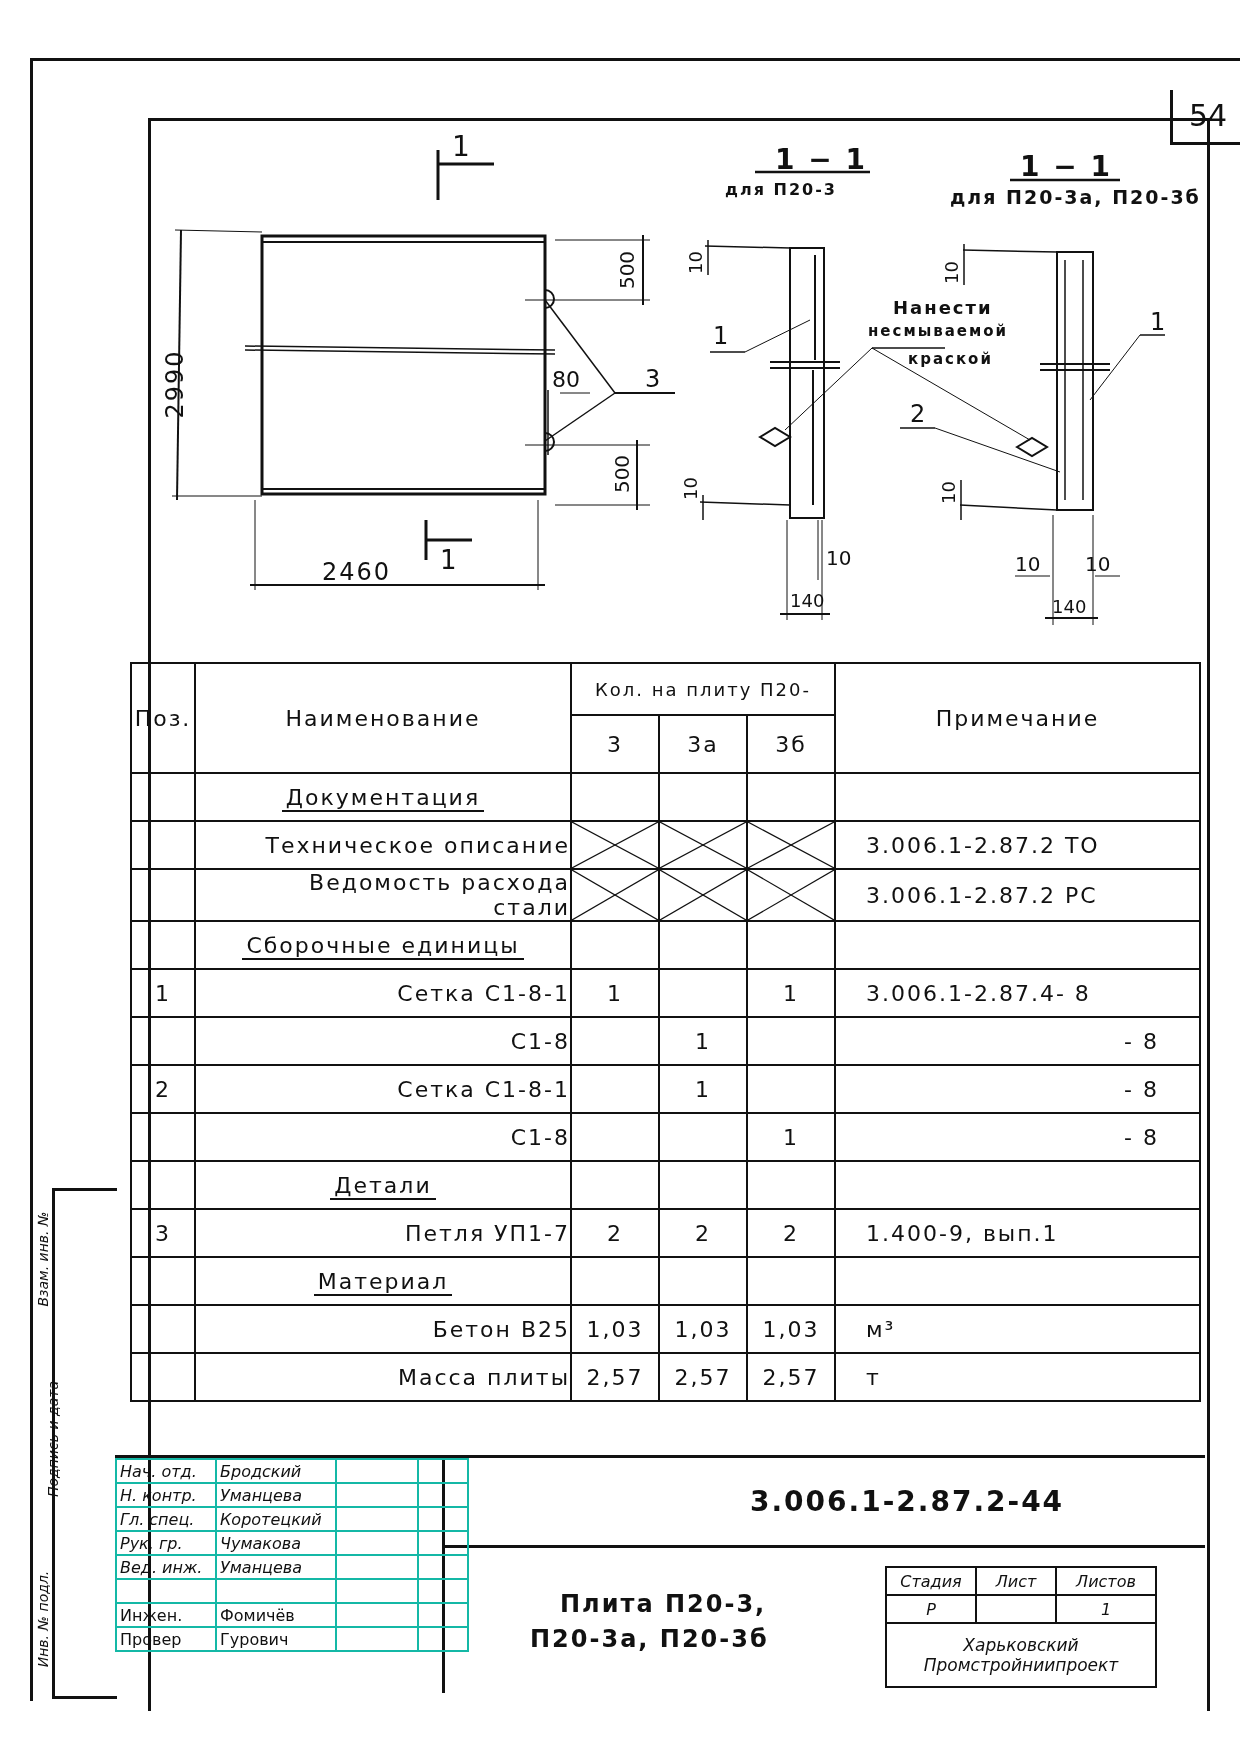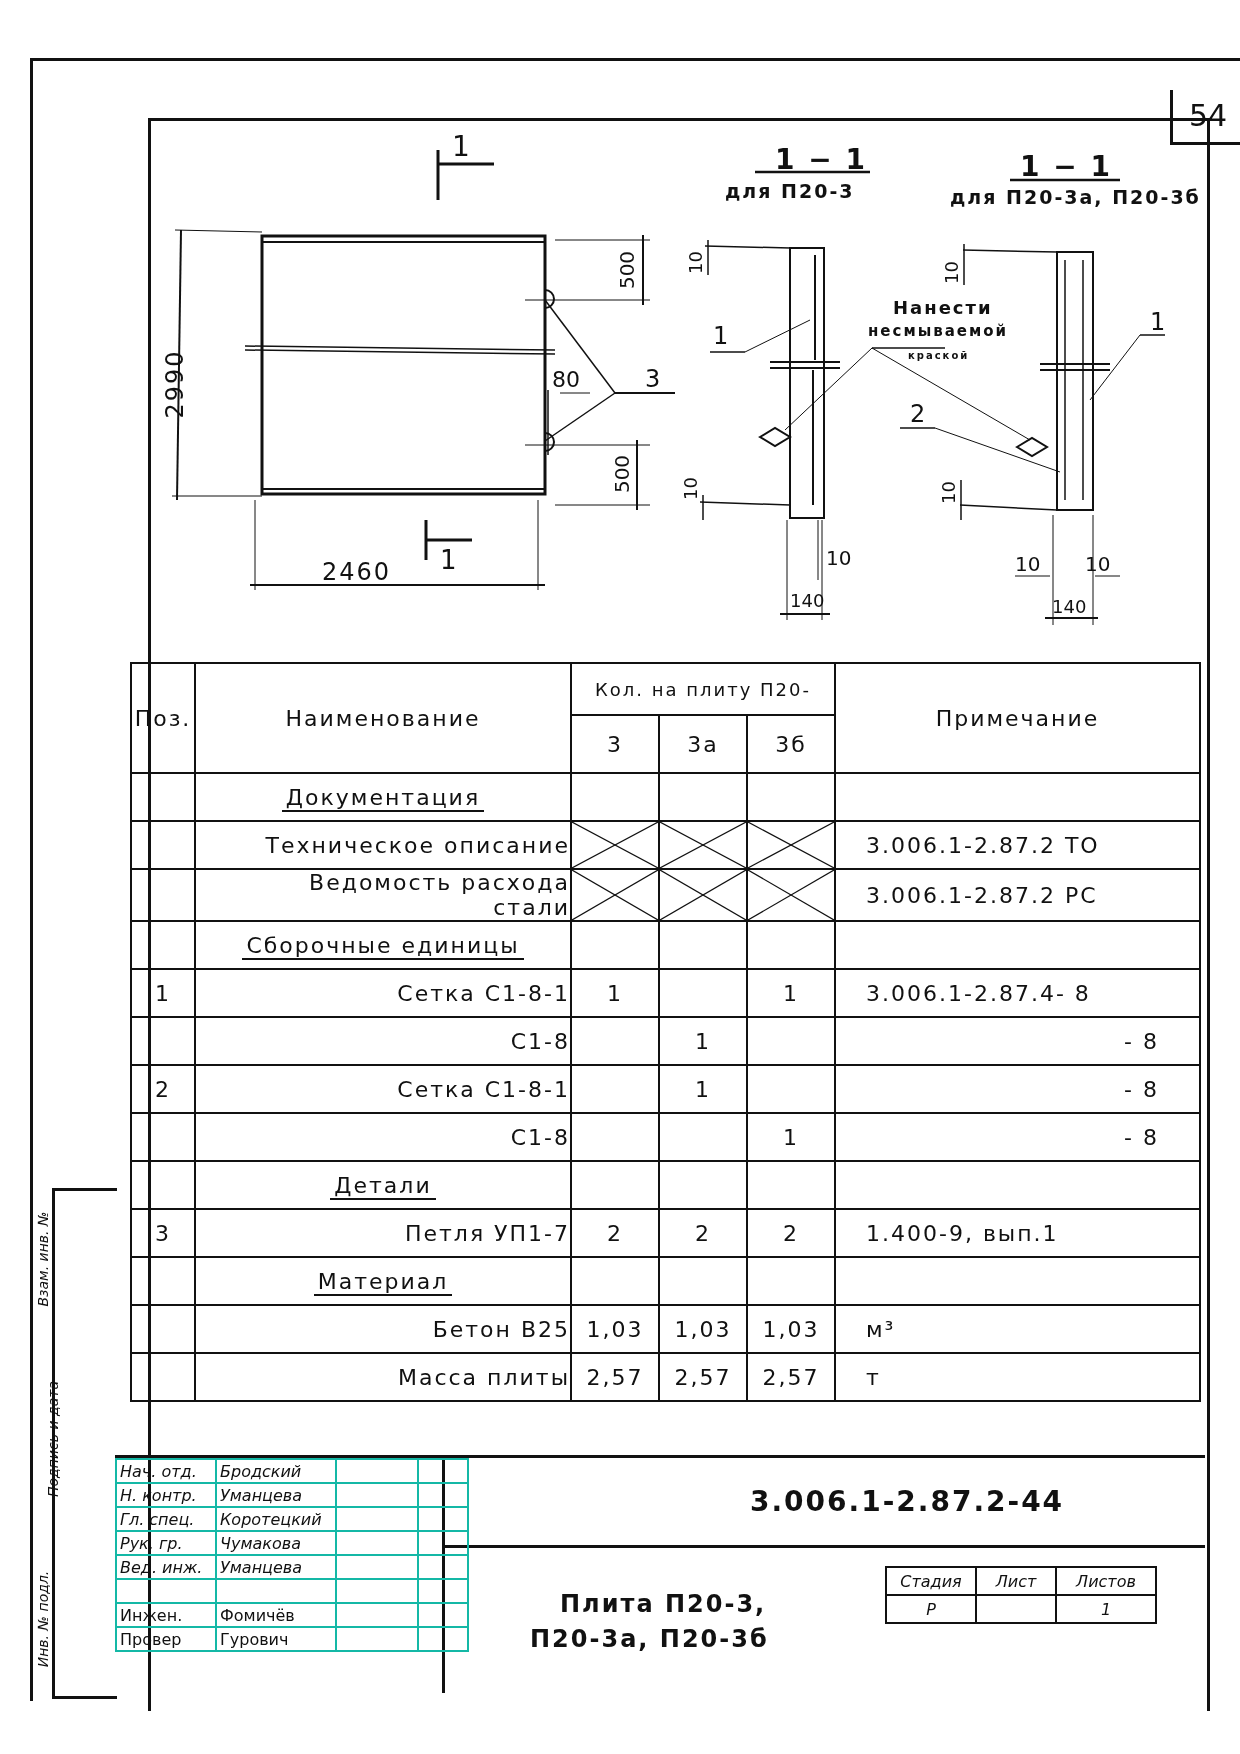--- a/index.html
+++ b/index.html
@@ -119,40 +119,40 @@
 <div class="t" style="left:452px;top:130px;font-size:28px;">1</div>
 <div class="t" style="left:440px;top:545px;font-size:26px;">1</div>
 <div class="t" style="left:140px;top:370px;font-size:24px;transform:rotate(-90deg);letter-spacing:2px;">2990</div>
 <div class="t" style="left:322px;top:558px;font-size:24px;letter-spacing:2px;">2460</div>
 <div class="t" style="left:608px;top:258px;font-size:20px;transform:rotate(-90deg);">500</div>
 <div class="t" style="left:603px;top:462px;font-size:20px;transform:rotate(-90deg);">500</div>
 <div class="t" style="left:552px;top:367px;font-size:22px;">80</div>
 <div class="t" style="left:645px;top:365px;font-size:24px;">3</div>
 
 <div class="t hand" style="left:775px;top:143px;font-size:28px;">1 − 1</div>
-<div class="t hand" style="left:725px;top:180px;font-size:19px;">для П20-3</div>
+<div class="t hand" style="left:725px;top:180px;font-size:16px;">для П20-3</div>
 <div class="t" style="left:684px;top:252px;font-size:18px;transform:rotate(-90deg);">10</div>
 <div class="t" style="left:679px;top:478px;font-size:18px;transform:rotate(-90deg);">10</div>
 <div class="t" style="left:826px;top:546px;font-size:20px;">10</div>
 <div class="t" style="left:790px;top:590px;font-size:18px;">140</div>
 <div class="t" style="left:713px;top:322px;font-size:24px;">1</div>
 
 <div class="t hand" style="left:1020px;top:150px;font-size:28px;">1 − 1</div>
 <div class="t hand" style="left:950px;top:186px;font-size:19px;">для П20-3а, П20-3б</div>
 <div class="t" style="left:940px;top:262px;font-size:18px;transform:rotate(-90deg);">10</div>
 <div class="t" style="left:937px;top:482px;font-size:18px;transform:rotate(-90deg);">10</div>
 <div class="t" style="left:1015px;top:552px;font-size:20px;">10</div>
 <div class="t" style="left:1085px;top:552px;font-size:20px;">10</div>
 <div class="t" style="left:1052px;top:596px;font-size:18px;">140</div>
 <div class="t" style="left:1150px;top:308px;font-size:24px;">1</div>
 <div class="t" style="left:910px;top:400px;font-size:24px;">2</div>
 
 <div class="t hand" style="left:893px;top:297px;font-size:18px;">Нанести</div>
 <div class="t hand" style="left:868px;top:322px;font-size:15px;">несмываемой</div>
-<div class="t hand" style="left:908px;top:350px;font-size:10px;">краской</div>
+<div class="t hand" style="left:908px;top:350px;font-size:15px;">краской</div>
 
 <table class="spec">
   <colgroup>
     <col style="width:64px">
       <col style="width:376px">
       <col style="width:88px">
       <col style="width:88px">
       <col style="width:88px">
       <col style="width:365px">
   </colgroup>
@@ -395,14 +395,20 @@
       <tr>
         <td>Стадия</td>
         <td>Лист</td>
         <td>Листов</td>
       </tr>
   <tr>
         <td>Р</td>
         <td></td>
         <td>1</td>
       </tr>
+  <tr>
+        <td colspan="3" style="height:60px;font-size:17px;line-height:20px;">
+    <div>Харьковский</div>
+    <div>Промстройниипроект</div>
+  </td>
+      </tr>
 </tbody>
   </table>
 
 </body></html>

